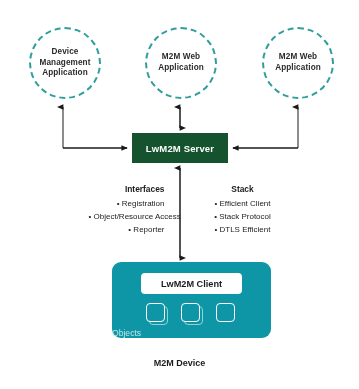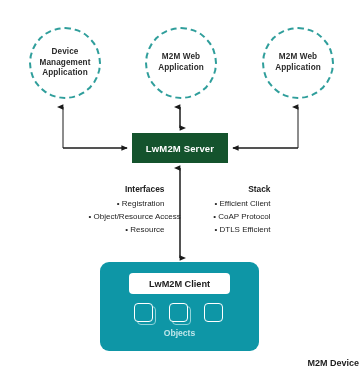--- a/index.html
+++ b/index.html
@@ -72,20 +72,21 @@
     left: 0;
     top: 183px;
     width: 359px;
     display: flex;
     justify-content: center;
   }
   .list-col {
     font-size: 8px;
     color: #232323;
     line-height: 1.62;
+    margin-left: 14px;
   }
   .list-col .col-title {
     font-weight: 700;
     font-size: 8.4px;
     margin-bottom: 1px;
     color: #1d1d1d;
   }
   .list-col ul {
     margin: 0;
     padding: 0;
@@ -93,32 +94,32 @@
   }
   .list-col li { white-space: nowrap; font-weight: 400; }
   #col-interfaces {
     text-align: right;
     width: 76px;
     padding-right: 10px;
   }
   #col-interfaces li::after { content: ""; }
   #col-interfaces li { }
   #col-stack {
-    text-align: right;
+    text-align: center;
     width: 84px;
     padding-left: 12px;
   }
 
   
   #device-box {
     position: absolute;
-    left: 100px;
+    left: 112px;
     top: 262px;
     width: 159px;
-    height: 89px;
+    height: 76px;
     background: #0e96a6;
     border-radius: 9px;
   }
   #client-box {
     position: absolute;
     left: 29px;
     top: 11px;
     width: 101px;
     height: 21px;
     background: #ffffff;
@@ -164,31 +165,30 @@
     box-sizing: border-box;
     border: 1.5px solid #ffffff;
     border-radius: 4px;
     background: #0e96a6;
   }
   #objects-label {
     position: absolute;
     left: 0;
     top: 66px;
     width: 159px;
-    text-align: center;
     color: #bfe6ea;
     font-size: 8.6px;
-    font-weight: 700;
+    font-weight: 400;
   }
   #device-caption {
     position: absolute;
     left: 0;
     top: 358px;
     width: 359px;
-    text-align: right;
+    text-align: center;
     color: #1c1c1c;
     font-size: 9px;
     font-weight: 700;
   }
 </style>
 </head>
 <body>
 
 <div id="diagram">
 
@@ -241,29 +241,29 @@
   <div id="server-box">
     <span>LwM2M Server</span>
   </div>
 
   <div id="lists">
     <div class="list-col" id="col-interfaces">
       <div class="col-title">Interfaces</div>
       <ul>
         <li>• Registration</li>
         <li>• Object/Resource Access</li>
-        <li>• Resource</li>
+        <li>• Reporter</li>
       </ul>
     </div>
 
     <div class="list-col" id="col-stack">
       <div class="col-title">Stack</div>
       <ul>
         <li>• Efficient Client</li>
-        <li>• CoAP Protocol</li>
+        <li>• Stack Protocol</li>
         <li>• DTLS Efficient</li>
       </ul>
     </div>
   </div>
 
   <div id="device-box">
     <div id="client-box">
       <span>LwM2M Client</span>
     </div>
 

